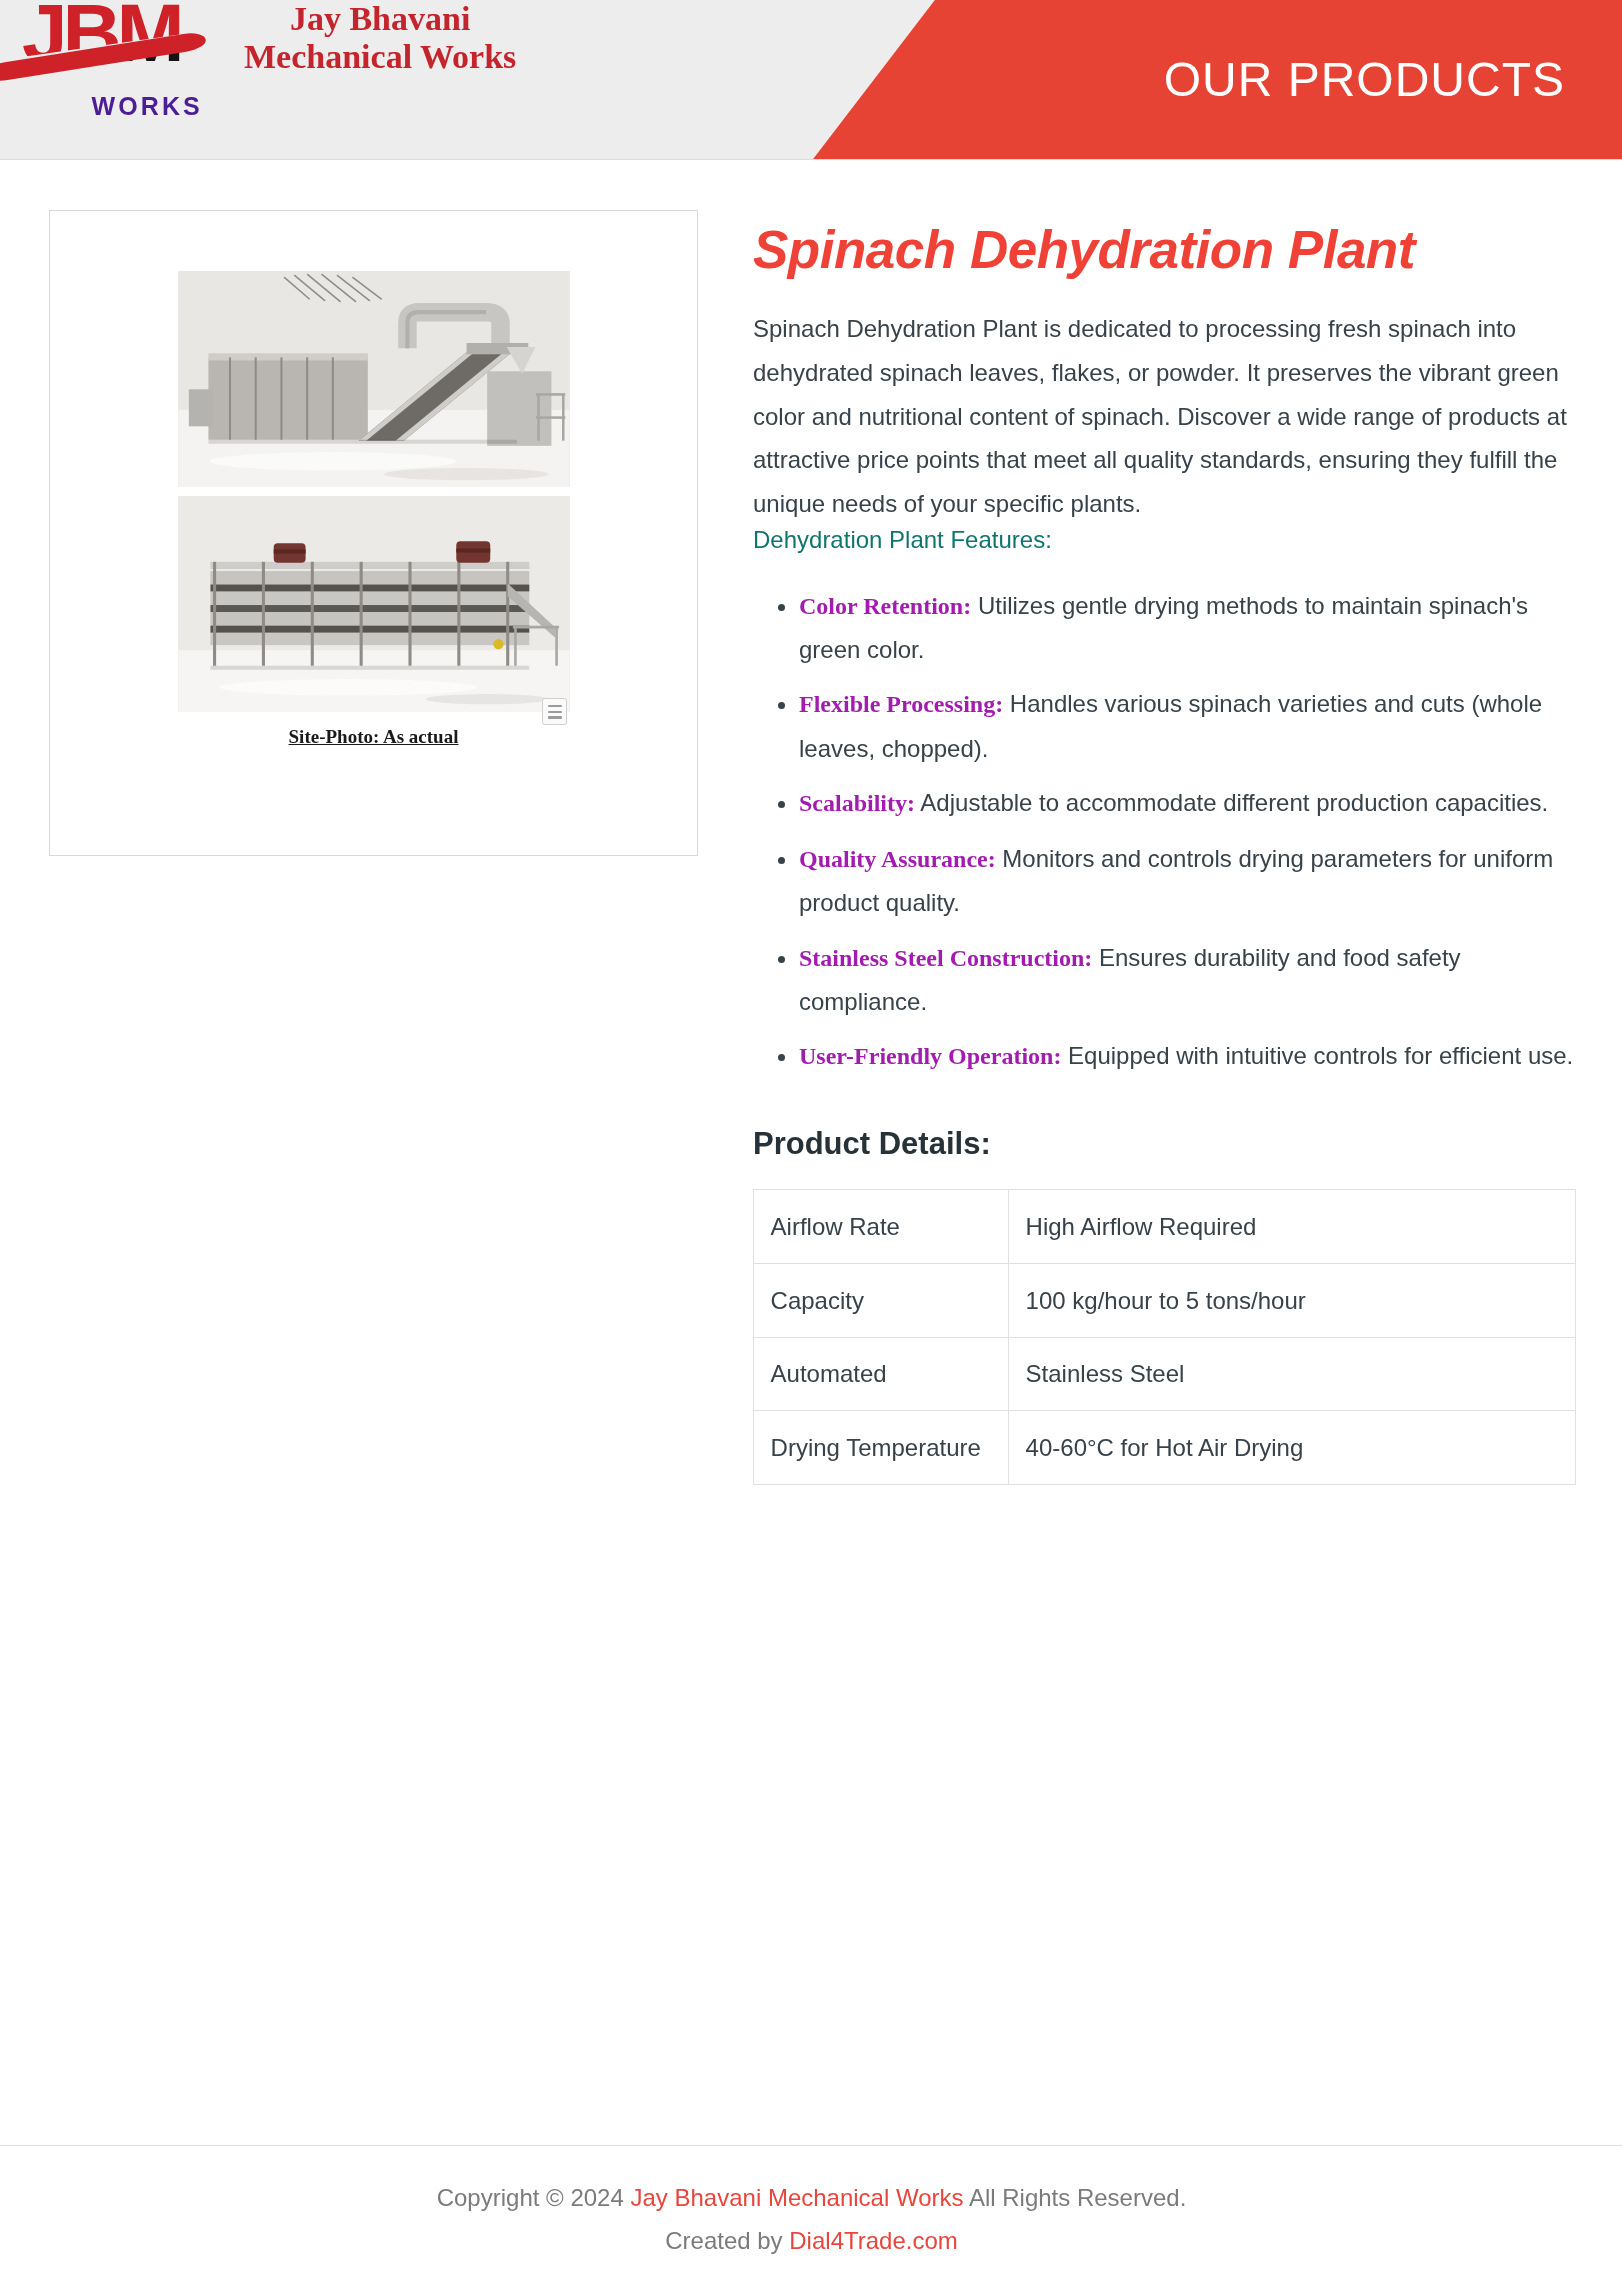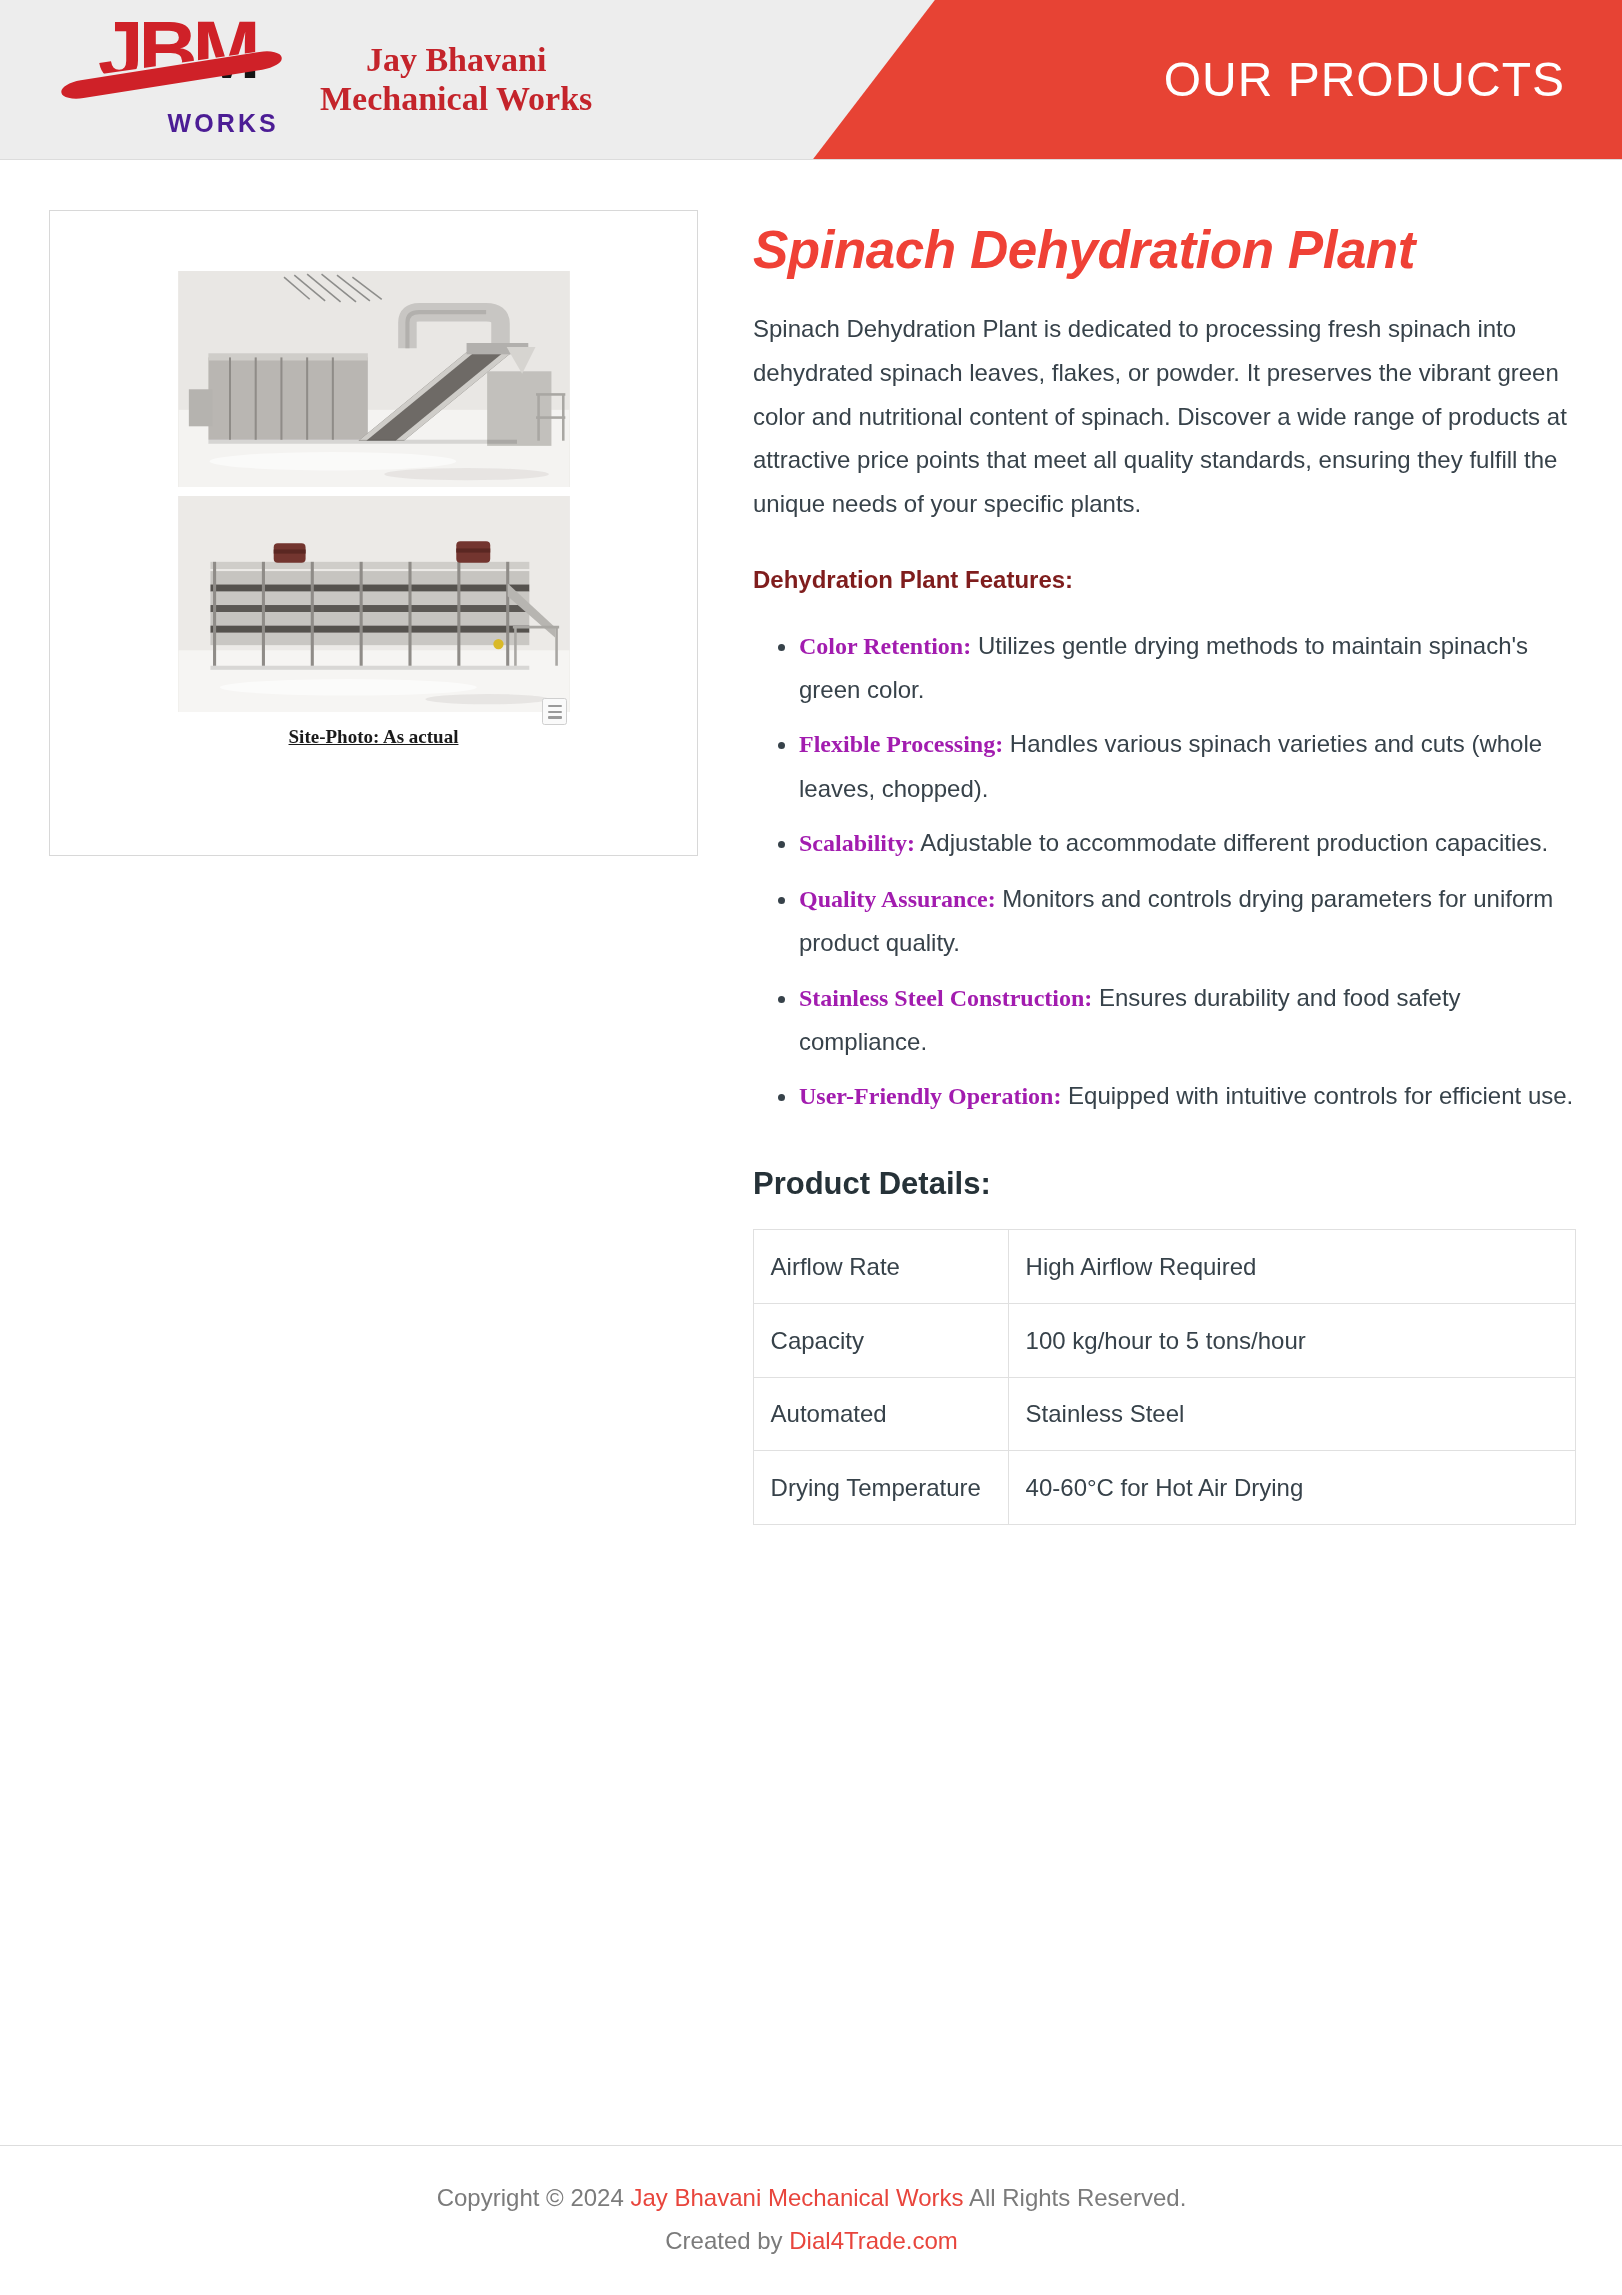--- a/index.html
+++ b/index.html
@@ -25,23 +25,21 @@
     background:#e74334;
     clip-path:polygon(57.6% 0, 100% 0, 100% 100%, 50.1% 100%);
     display:flex; align-items:center; justify-content:flex-end;
   }
   .banner h1 {
     font-size:48px; font-weight:400; letter-spacing:1px;
     color:#ffffff; padding-right:58px;
   }
   .logo-wrap {
     position:relative; z-index:1;
-    height:100%; display:flex; align-items:center;
-    padding-left:49px;
-    margin-left:27px;
+    height:100%; display:flex; 
   }
   .jbm-logo { position:relative; width:208px; height:124px; }
   .jbm {
     position:absolute; left:22px; top:-14.5px;
     font-weight:700; font-size:82px; letter-spacing:-5.2px;
     font-family:"Liberation Sans", sans-serif;
   }
   .jbm-red   { color:#cf2128; clip-path:polygon(0 0, 100% 0, 100% 52%, 0 76%); }
   .jbm-black { color:#141414; clip-path:polygon(0 80%, 100% 56%, 100% 100%, 0 100%); }
   .swoosh {
@@ -85,21 +83,21 @@
     font-size:19px; color:#1a1a1a; text-decoration:underline;
   }
 
   .info { flex:1 1 auto; max-width:828px; }
   .product-title {
     font-size:53px; font-weight:700; color:#ef4136;
     margin:9.3px 0 27px 0; letter-spacing:-0.5px;font-style:italic;
   }
   .desc { font-size:24px; line-height:1.82; color:#37424a; }
   .features-heading {
-    margin-top:40px; font-size:24px; font-weight:700; color:#7f1d1d;
+    font-size:24px; font-weight:400; color:#0f766e;
   }
   ul.features { margin-top:30px; padding-left:46px; list-style:disc; }
   ul.features li { font-size:24px; line-height:1.8; color:#37424a; margin-bottom:11.4px; }
   ul.features b { color:#a21caf;font-family:Liberation Serif, serif; }
   .details-heading {
     margin-top:48px; font-size:31px; font-weight:700; color:#263238;
   }
   table.details {
     margin-top:27px; width:823px;
     border-collapse:collapse; table-layout:fixed;

